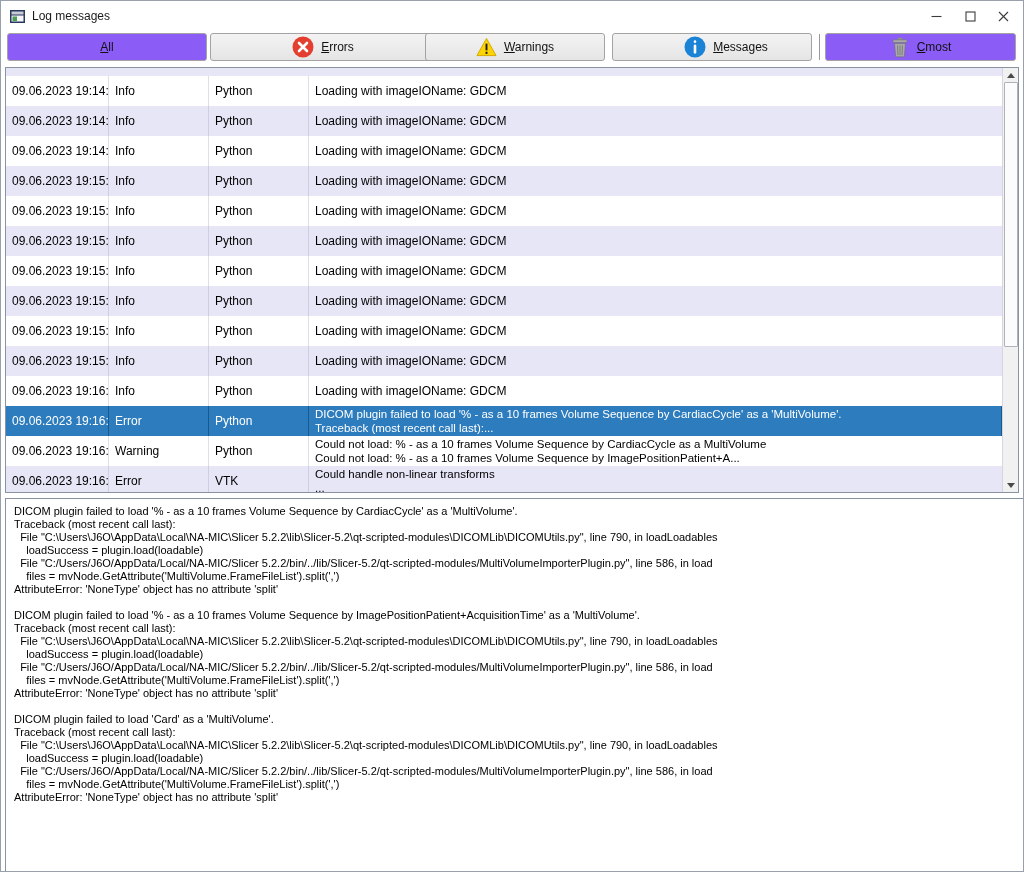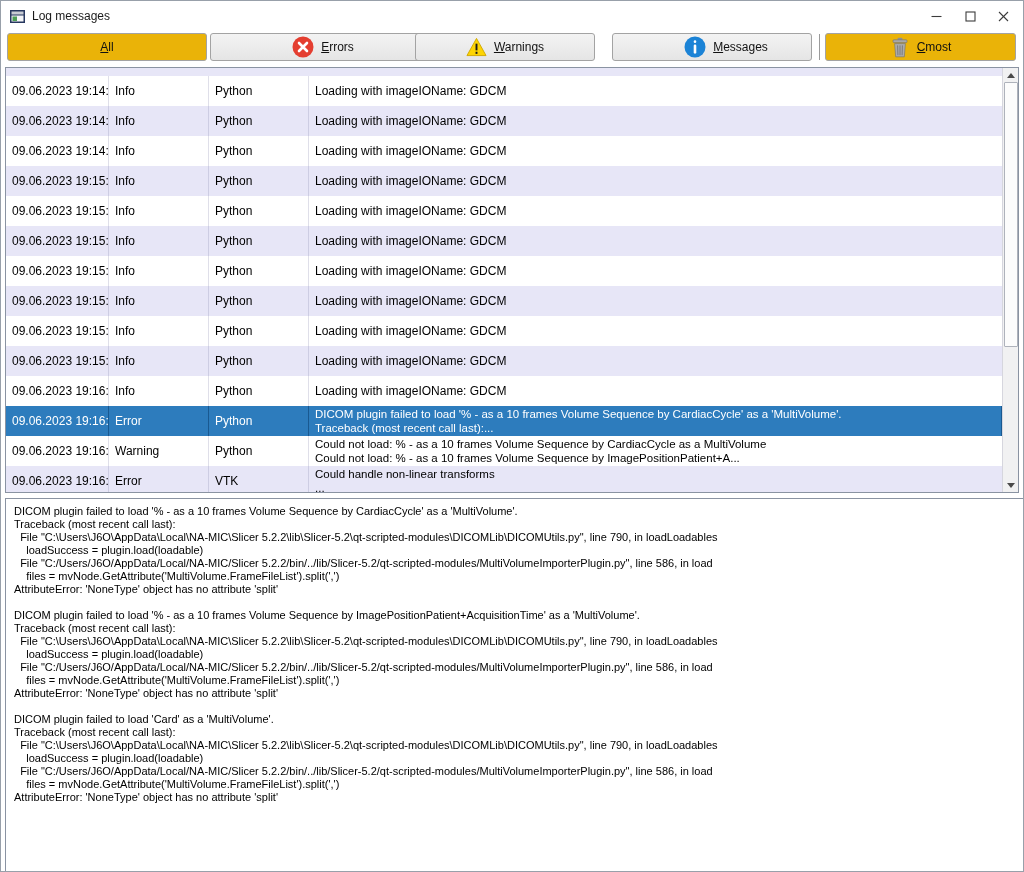--- a/index.html
+++ b/index.html
@@ -15,24 +15,24 @@
   .win-btn{position:absolute;top:2px;width:34px;height:26px;display:flex;align-items:center;justify-content:center;background:transparent;border:none;}
   .win-btn svg{stroke:#3c3c3c;stroke-width:1.1;fill:none;}
   .btn-min{right:70px;} .btn-max{right:36px;} .btn-close{right:3px;}
   
   .toolbar-btn{
     position:absolute;top:32px;height:28px;border:1px solid #a3a3a3;border-radius:3px;
     display:flex;align-items:center;justify-content:center;gap:7px;
     font-size:12px;color:#111;background:linear-gradient(#f3f3f3,#e5e5e5);
     padding:0;box-sizing:border-box;
   }
-  .toolbar-btn.white{background:#eab308;}
+  .toolbar-btn.white{background:#8b5cf6;}
   .btn-all{left:6px;width:200px;}
   .btn-errors{left:209px;width:226px;}
-  .btn-warnings{left:414px;width:180px;}
+  .btn-warnings{left:424px;width:180px;}
   .btn-messages{left:611px;width:200px;padding-left:28px;}
   .btn-clear{left:824px;width:191px;}
   .toolbar-sep{position:absolute;left:818px;top:33px;width:1px;height:26px;background:#9b9b9b;}
   .mn{text-decoration:underline;}
   .toolbar-btn .icn{display:flex;align-items:center;}
   
   .log-table{
     position:absolute;left:4px;top:66px;width:1012px;height:424px;
     border:1px solid #8a93a2;background:#ffffff;overflow:hidden;box-sizing:content-box;
   }

